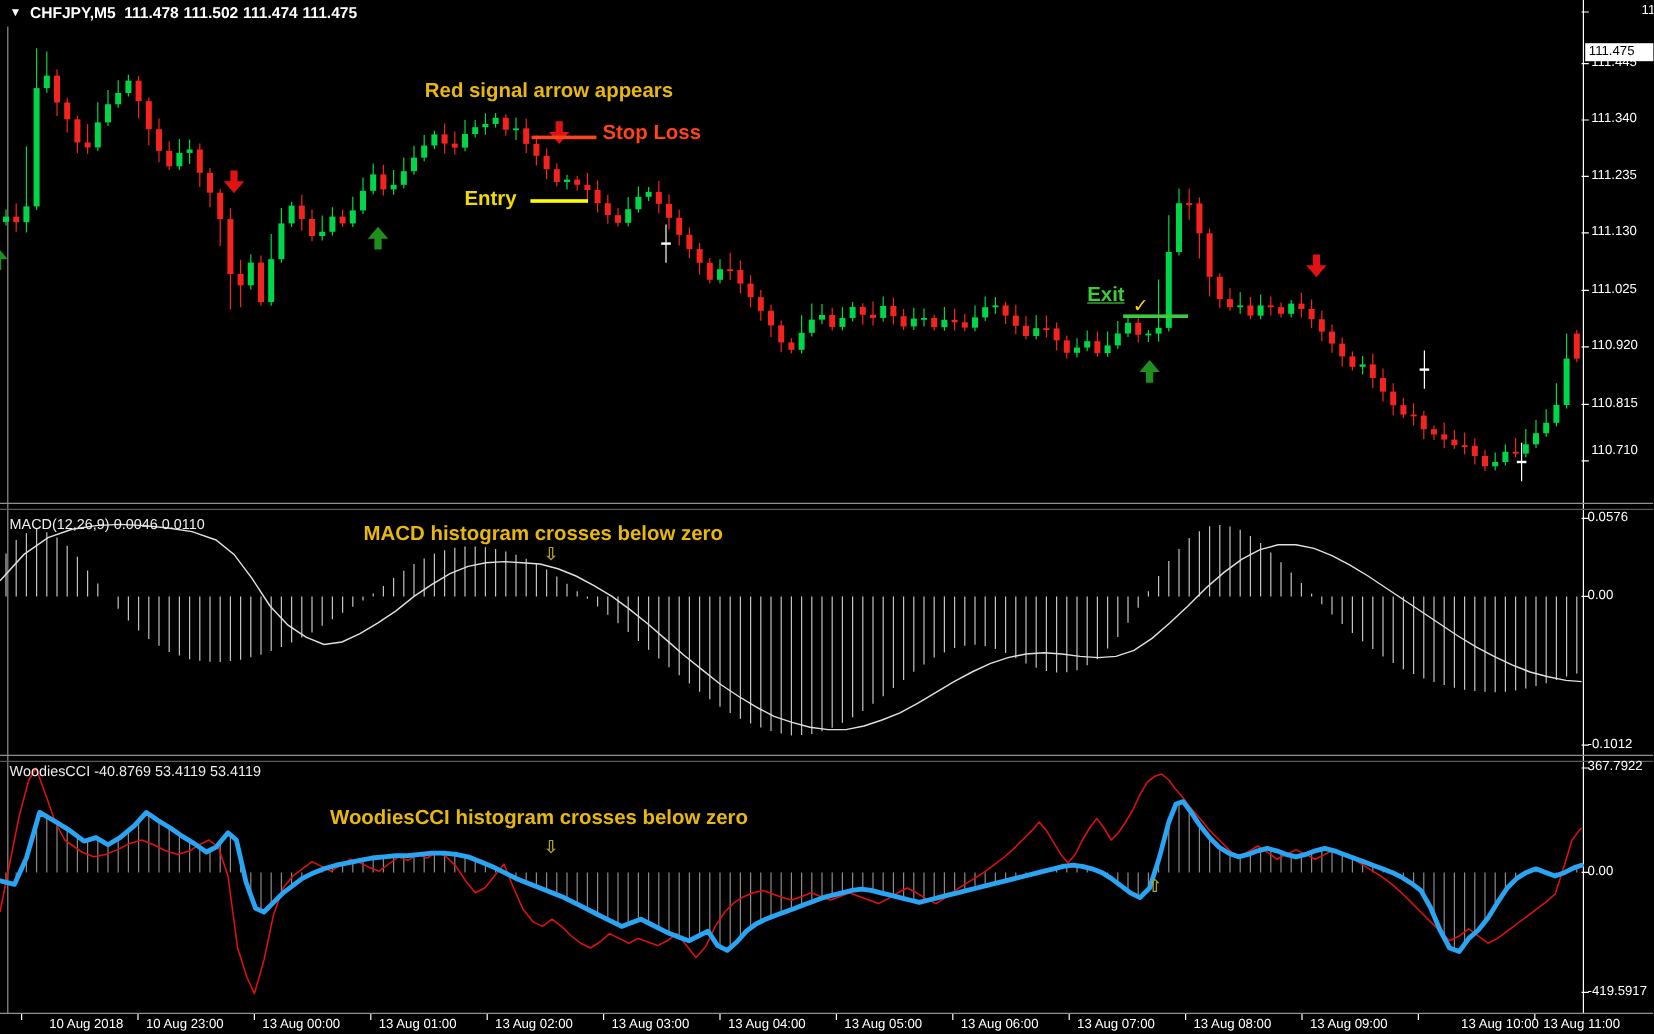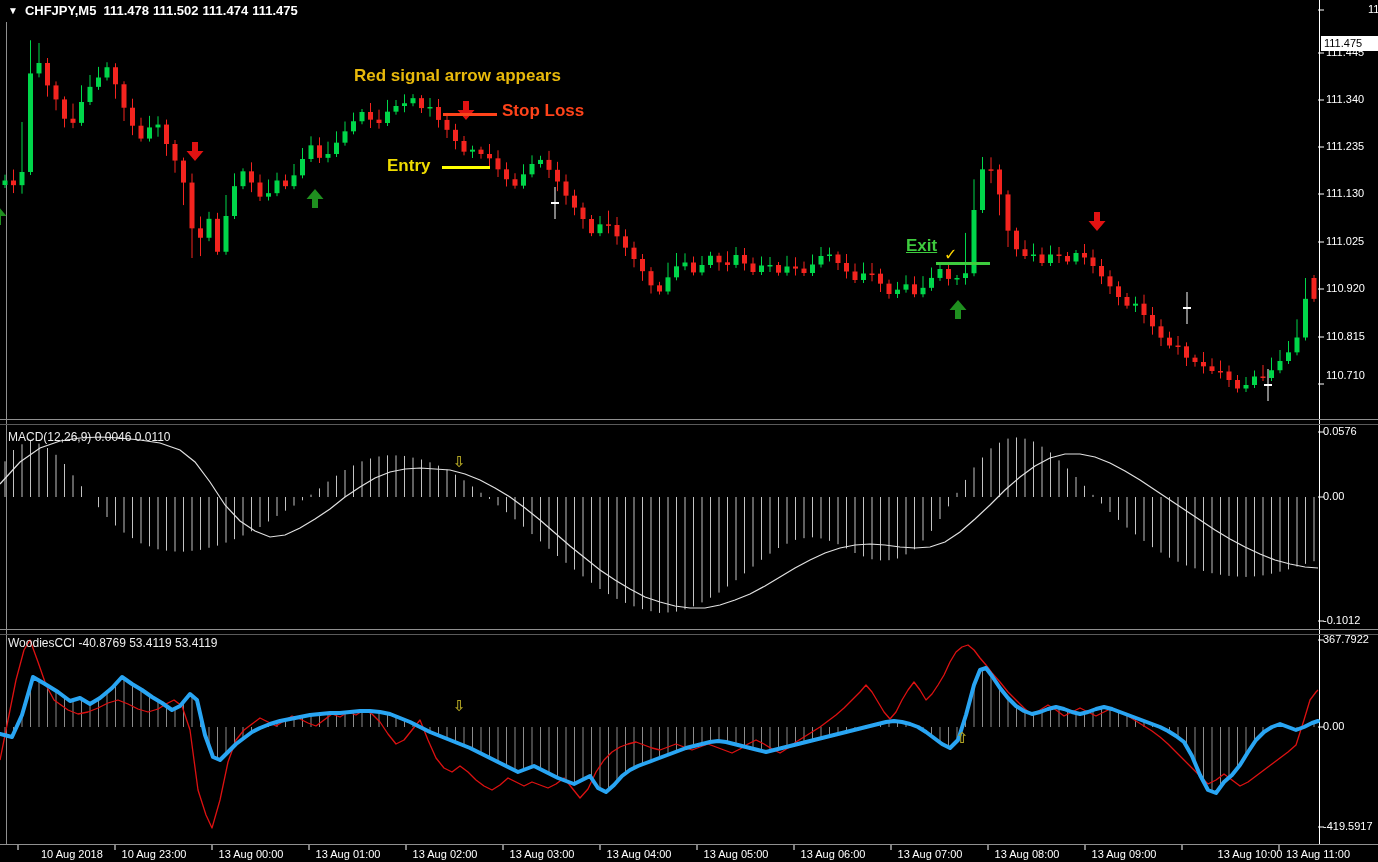--- a/index.html
+++ b/index.html
@@ -712,21 +712,23 @@
   <div class="ann" style="left:354px;top:46px;color:#E8B90B;margin-top:20px;">Red signal arrow appears</div>
   <div class="ann" style="left:502px;top:101px;color:#FF431A;">Stop Loss</div>
   <div class="ann" style="left:387px;top:156px;color:#F0DC00;">Entry</div>
   <div class="ann" style="left:906px;top:236px;color:#3ECC3E;text-decoration:underline;">Exit</div>
   <div class="glyph" style="left:944px;top:245px;color:#FFD700;font-size:16px;">✓</div>
 
   <div class="hline" style="left:443px;top:113px;width:54px;height:3px;background:#FF431A;"></div>
   <div class="hline" style="left:442px;top:166px;width:48px;height:3px;background:#FFFF00;"></div>
   <div class="hline" style="left:936px;top:262px;width:54px;height:3px;background:#3ECC3E;"></div>
 
+  <div class="ann" style="left:303px;top:435px;color:#E8B90B;">MACD histogram crosses below zero</div>
   <div class="glyph" style="left:453px;top:453px;color:#ADA023;">⇩</div>
+  <div class="ann" style="left:275px;top:672px;color:#E8B90B;">WoodiesCCI histogram crosses below zero</div>
   <div class="glyph" style="left:453px;top:697px;color:#ADA023;">⇩</div>
   <div class="glyph" style="left:956px;top:729px;color:#ADA023;">⇧</div>
 
   <div id="price-labels">
       <div class="axlab" style="left: 1368px; top: 3px;">111.550</div>
       <div class="axlab" style="left: 1326px; top: 46px;">111.445</div>
       <div class="axlab" style="left: 1326px; top: 93px;">111.340</div>
       <div class="axlab" style="left: 1326px; top: 140px;">111.235</div>
       <div class="axlab" style="left: 1326px; top: 187px;">111.130</div>
       <div class="axlab" style="left: 1326px; top: 235px;">111.025</div>

